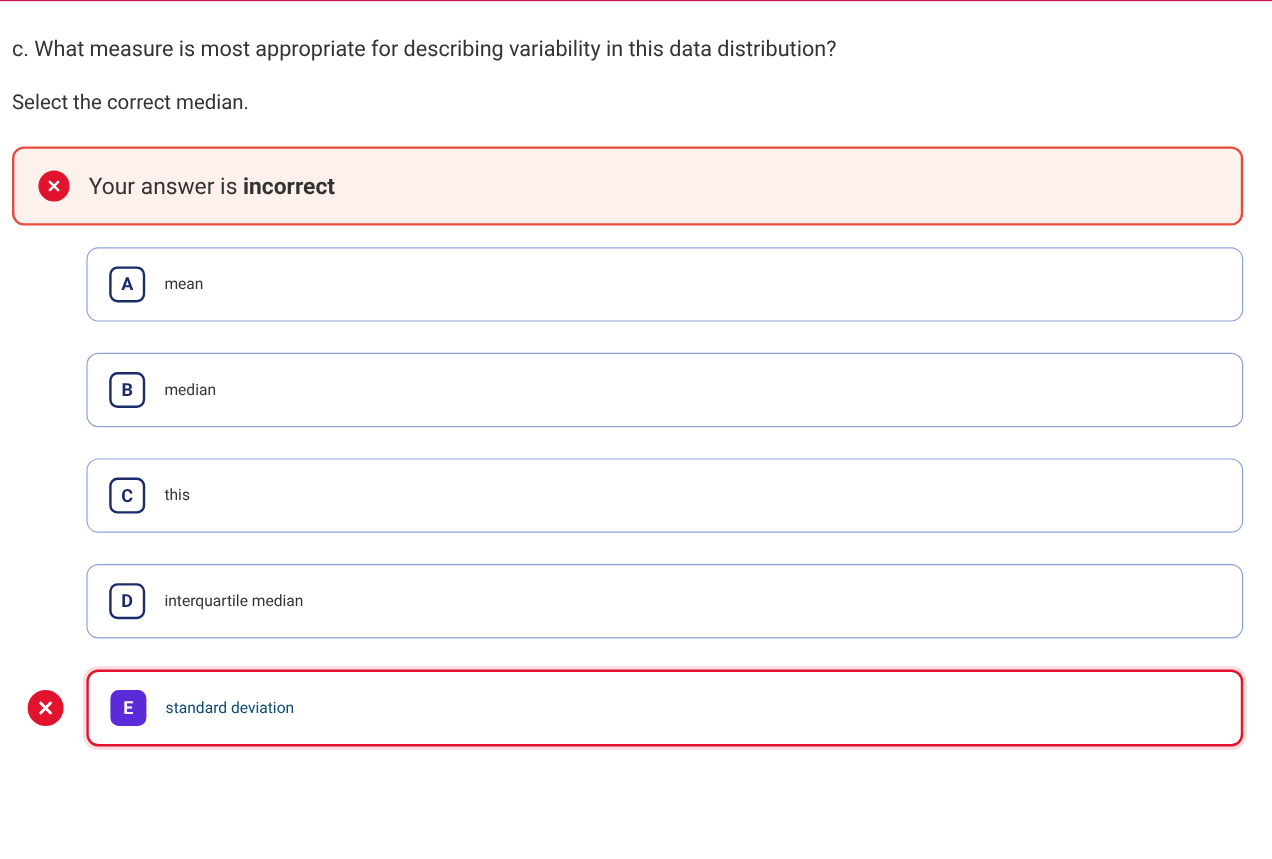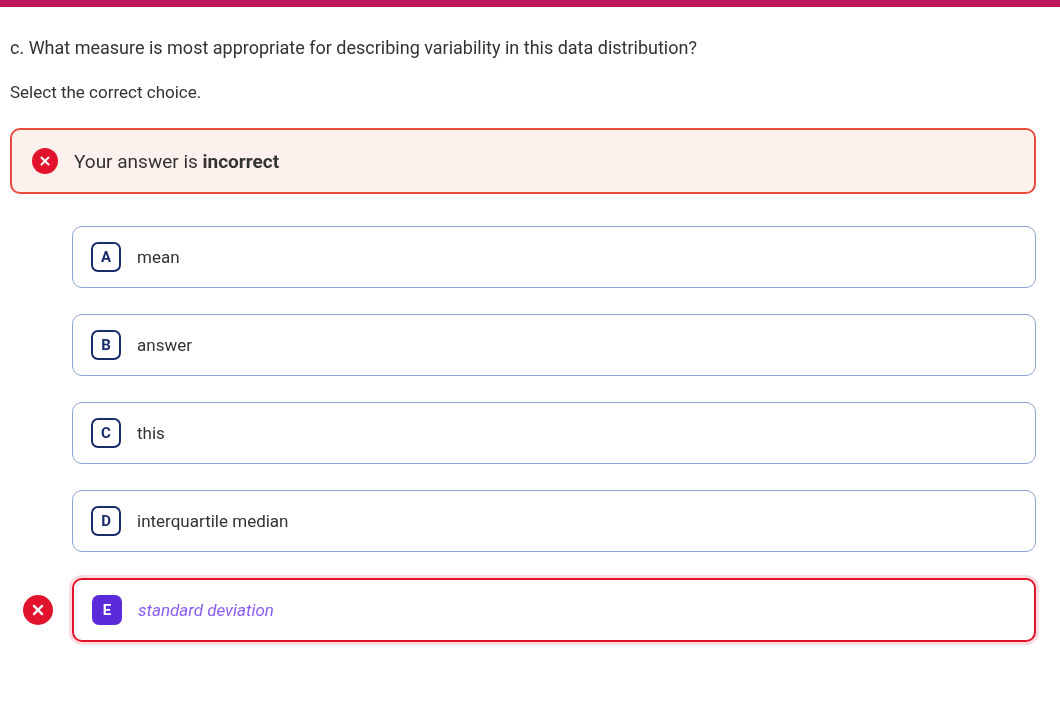--- a/index.html
+++ b/index.html
@@ -8,21 +8,21 @@
       padding: 0;
     }
     body {
       font-family: -apple-system, BlinkMacSystemFont, 'Segoe UI', Roboto, Helvetica, Arial, sans-serif;
       background: #fff;
       color: #333;
       padding: 0;
       width: 1060px;
     }
     .container {
-      border-top: 7px solid #be185d;
+      border-top: 1px solid #be185d;
       padding: 28px 24px 20px 10px;
     }
     .question-text {
       font-size: 18px;
       color: #333;
       margin-bottom: 22px;
       line-height: 1.4;
     }
     .instruction-text {
       font-size: 17px;
@@ -30,21 +30,21 @@
       margin-bottom: 26px;
     }
     .feedback-banner {
       border: 2px solid #e74c3c;
       border-radius: 10px;
       background: #fdf1ee;
       padding: 18px 20px;
       display: flex;
       align-items: center;
       gap: 16px;
-      margin-bottom: 32px;
+      margin-bottom: 18px;
     }
     .feedback-icon-wrap {
       width: 26px;
       height: 26px;
       border-radius: 50%;
       background: #e2142d;
       display: flex;
       align-items: center;
       justify-content: center;
       flex-shrink: 0;
@@ -119,39 +119,38 @@
       color: #1a2b6b;
       background: #fff;
       flex-shrink: 0;
     }
     .choice-letter.selected {
       background: #5b2bd9;
       border-color: #5b2bd9;
       color: #fff;
     }
     .choice-label {
-      font-size: 17px;
+      font-size: 13px;
       color: #333;
     }
     .choice-card.selected-wrong .choice-label {
-      color: #8b5cf6;
-      font-style: italic;
+      color: #0c4a6e;
     }
   </style>
 </head>
 <body>
 
 <div class="container">
 
   <div class="question-text">
     <span>c.</span>
     <span>What measure is most appropriate for describing variability in this data distribution?</span>
   </div>
 
-  <div class="instruction-text">Select the correct choice.</div>
+  <div class="instruction-text">Select the correct median.</div>
 
   <div class="feedback-banner">
     <div class="feedback-icon-wrap">
       <svg viewBox="0 0 24 24" fill="none" stroke="#fff" stroke-width="4" stroke-linecap="round">
         <line x1="5" y1="5" x2="19" y2="19"></line>
         <line x1="19" y1="5" x2="5" y2="19"></line>
       </svg>
     </div>
     <div class="feedback-text">
       <span>Your answer is </span><span class="bold">incorrect</span>
@@ -165,21 +164,21 @@
       <div class="choice-card">
         <div class="choice-letter">A</div>
         <div class="choice-label">mean</div>
       </div>
     </div>
 
     <div class="choice-row">
       <div class="choice-marker"></div>
       <div class="choice-card">
         <div class="choice-letter">B</div>
-        <div class="choice-label">answer</div>
+        <div class="choice-label">median</div>
       </div>
     </div>
 
     <div class="choice-row">
       <div class="choice-marker"></div>
       <div class="choice-card">
         <div class="choice-letter">C</div>
         <div class="choice-label">this</div>
       </div>
     </div>

